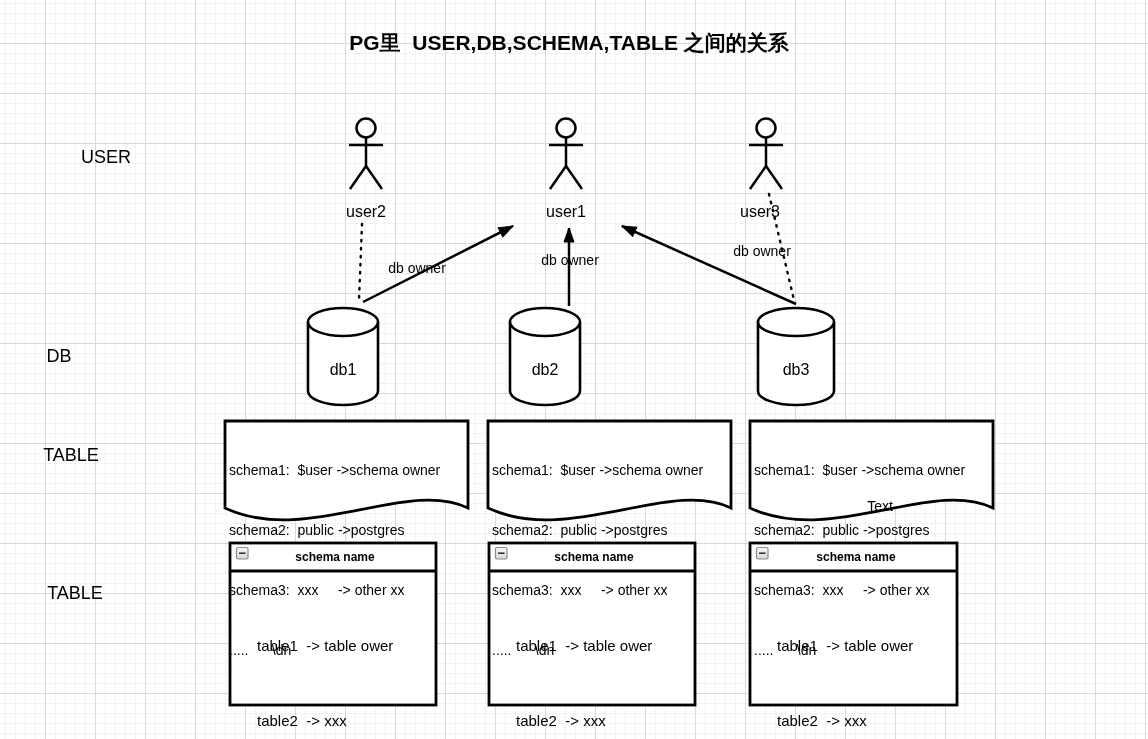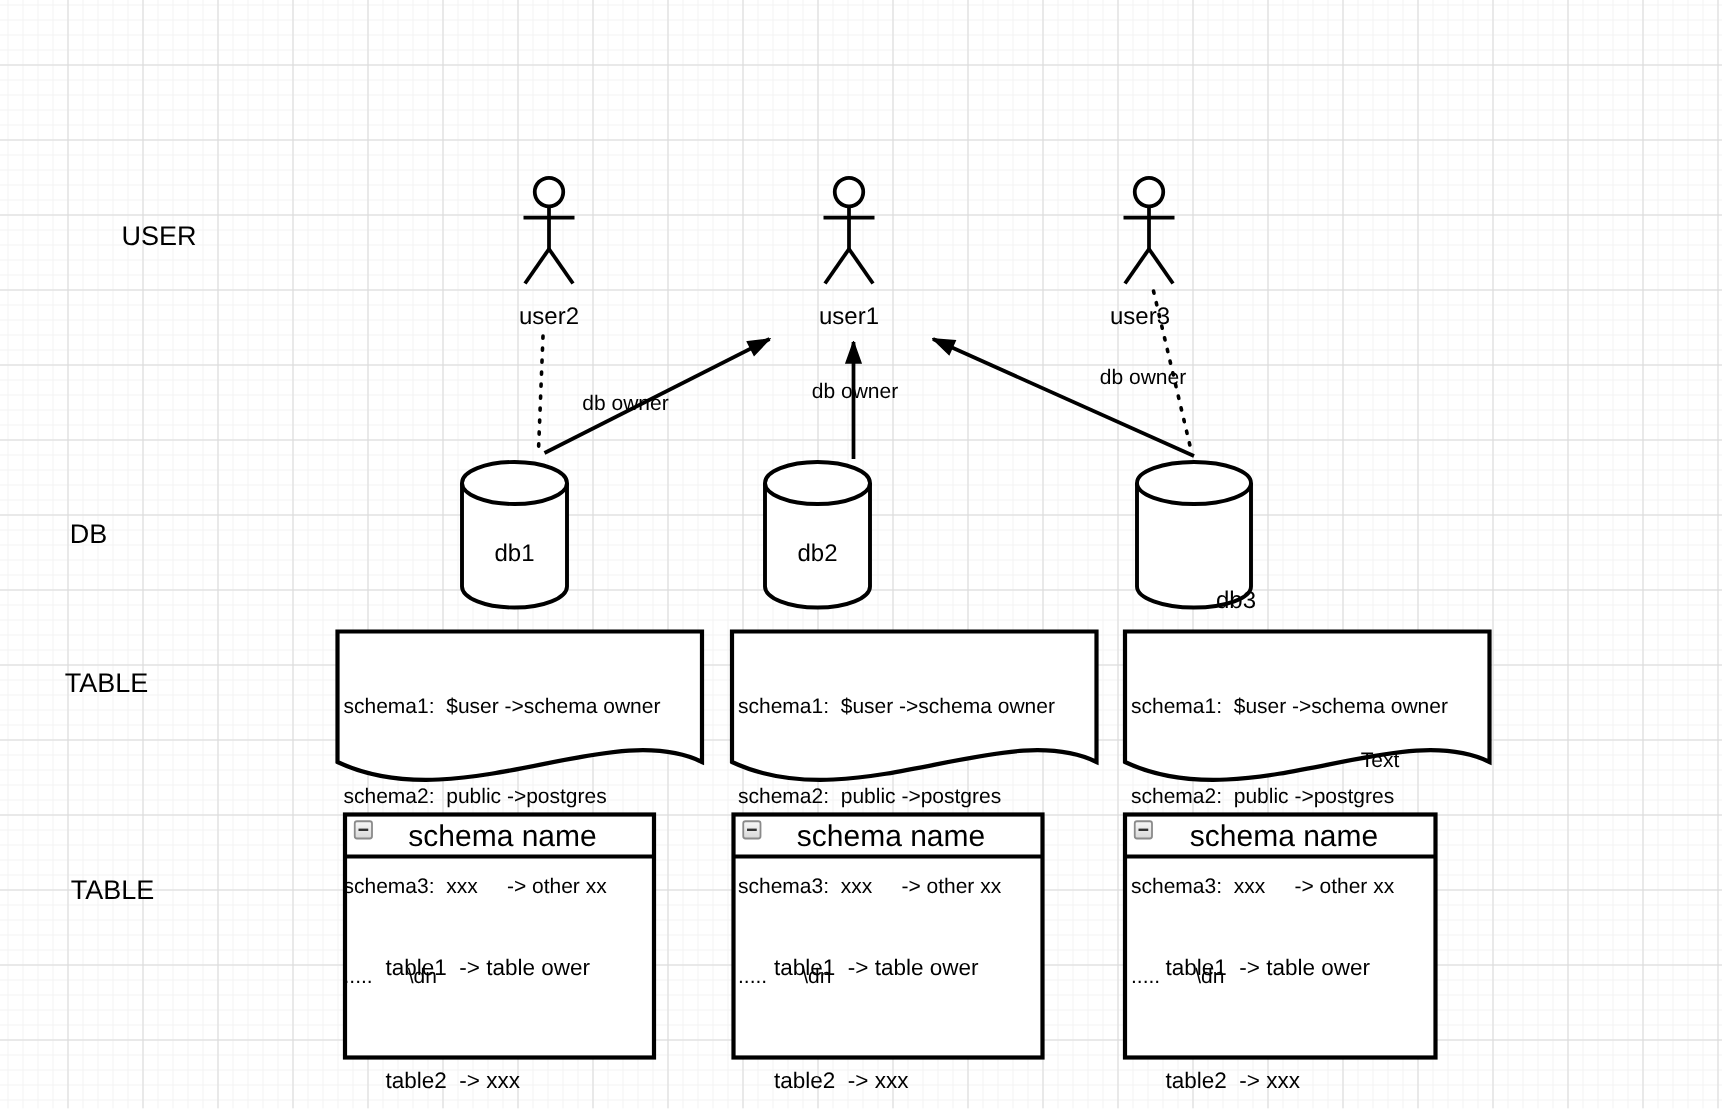--- a/index.html
+++ b/index.html
@@ -22,21 +22,21 @@
   .lbl{
     position:absolute;
     transform:translate(-50%,-50%);
     white-space:pre;
     line-height:1.1;
   }
   .title{font-size:21px;font-weight:bold;}
   .rowlab{font-size:18px;}
   .shapelab{font-size:16px;}
   .edgelab{font-size:14px;}
-  .hdrlab{font-size:20px;font-weight:normal;}
+  .hdrlab{font-size:12px;font-weight:bold;}
   .floatlab{font-size:14px;}
   .txtblock{position:absolute;white-space:pre;}
   .doc-lines{font-size:14px;line-height:20px;}
   .tbl-lines{font-size:15px;line-height:25px;}
 </style>
 </head>
 <body>
 
 <div id="canvas">
 
@@ -116,58 +116,59 @@
     <g>
       <rect x="750" y="543" width="207" height="162" fill="#fff" stroke="#000" stroke-width="2.8"></rect>
       <line x1="750" y1="571" x2="957" y2="571" stroke="#000" stroke-width="2.8"></line>
       <g>
         <rect x="756.5" y="547.5" width="11.5" height="11.5" rx="1.5" fill="url(#iconGrad)" stroke="#8a8a8a" stroke-width="1.2"></rect>
         <line x1="759" y1="553.2" x2="765.5" y2="553.2" stroke="#333" stroke-width="1.6"></line>
       </g>
     </g>
   </svg>
 
+  <div class="lbl title" style="left:569px;top:43px;">PG里  USER,DB,SCHEMA,TABLE 之间的关系</div>
 
   <div class="lbl rowlab" style="left:80px;top:158px;margin-left:26px;">USER</div>
   <div class="lbl rowlab" style="left:59px;top:357px;">DB</div>
   <div class="lbl rowlab" style="left:71px;top:456px;">TABLE</div>
   <div class="lbl rowlab" style="left:75px;top:594px;">TABLE</div>
 
   <div class="lbl shapelab" style="left:366px;top:212px;">user2</div>
   <div class="lbl shapelab" style="left:566px;top:212px;">user1</div>
   <div class="lbl shapelab" style="left:760px;top:212px;">user3</div>
 
   <div class="lbl edgelab" style="left:417px;top:269px;">db owner</div>
   <div class="lbl edgelab" style="left:570px;top:261px;">db owner</div>
   <div class="lbl edgelab" style="left:762px;top:252px;">db owner</div>
 
   <div class="lbl shapelab" style="left:343px;top:370px;text-align:right;">db1</div>
   <div class="lbl shapelab" style="left:545px;top:370px;">db2</div>
-  <div class="lbl shapelab" style="left:824px;top:370px;margin-top:31px;">db3</div>
+  <div class="lbl shapelab" style="left:796px;top:370px;">db3</div>
 
   <div class="txtblock doc-lines" style="left:229px;top:420px;">
     <div>schema1:  $user -&gt;schema owner</div>
     <div>schema2:  public -&gt;postgres</div>
     <div>schema3:  xxx     -&gt; other xx</div>
     <div>.....      \dn</div>
   </div>
   <div class="txtblock doc-lines" style="left:492px;top:420px;">
     <div>schema1:  $user -&gt;schema owner</div>
     <div>schema2:  public -&gt;postgres</div>
     <div>schema3:  xxx     -&gt; other xx</div>
     <div>.....      \dn</div>
   </div>
   <div class="txtblock doc-lines" style="left:754px;top:420px;">
     <div>schema1:  $user -&gt;schema owner</div>
     <div>schema2:  public -&gt;postgres</div>
     <div>schema3:  xxx     -&gt; other xx</div>
     <div>.....      \dn</div>
   </div>
 
-  <div class="lbl floatlab" style="left:920px;top:507px;">Text</div>
+  <div class="lbl floatlab" style="left:880px;top:507px;">Text</div>
 
   <div class="lbl hdrlab" style="left:335px;top:558px;">schema name</div>
   <div class="lbl hdrlab" style="left:594px;top:558px;">schema name</div>
   <div class="lbl hdrlab" style="left:856px;top:558px;">schema name</div>
 
   <div class="txtblock tbl-lines" style="left:257px;top:583px;">
     <div>table1  -&gt; table ower</div>
     <div>table2  -&gt; xxx</div>
     
     

